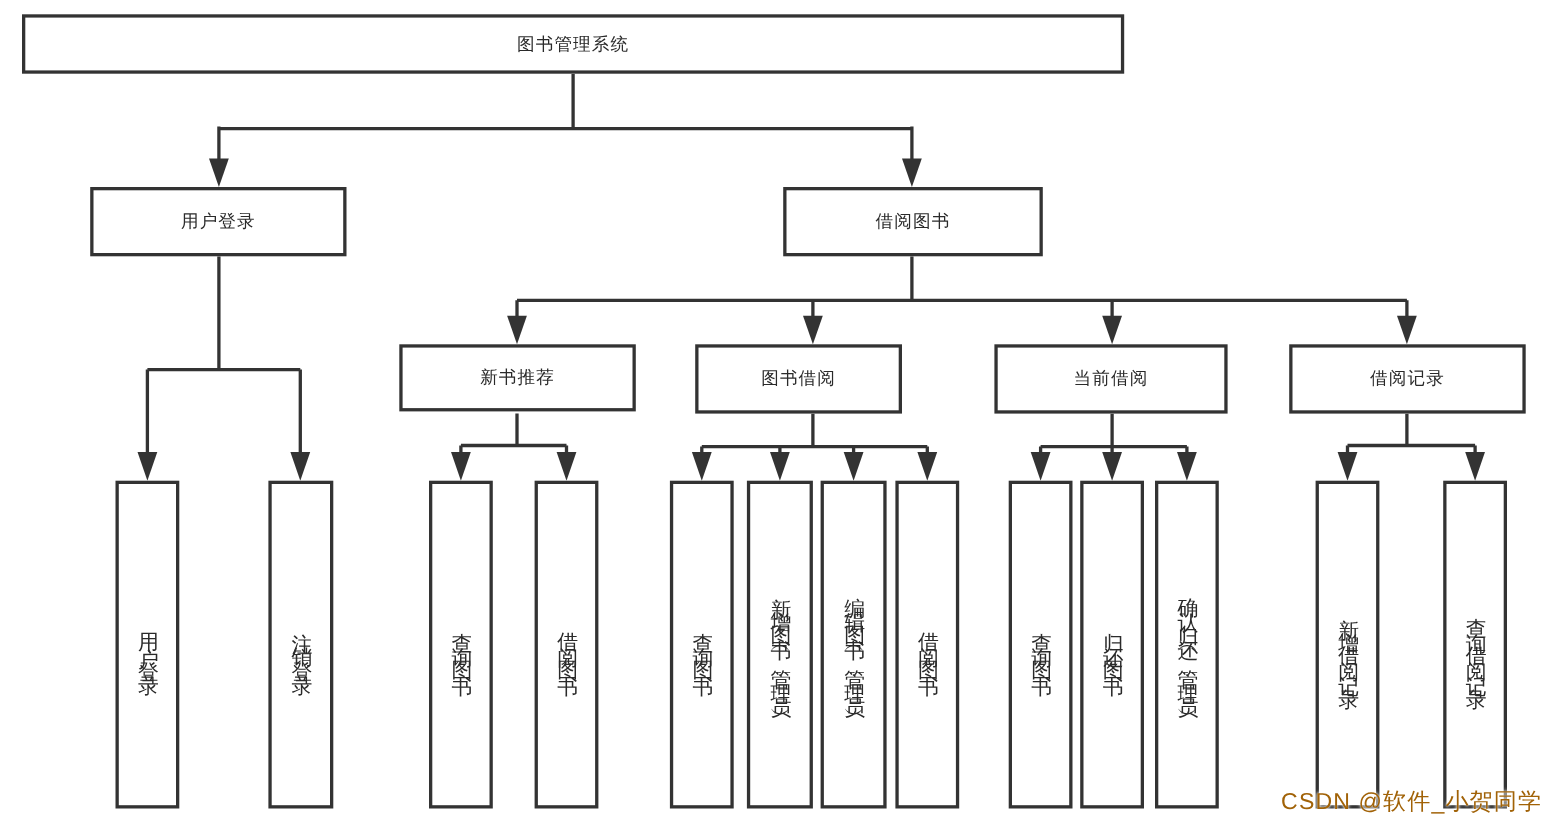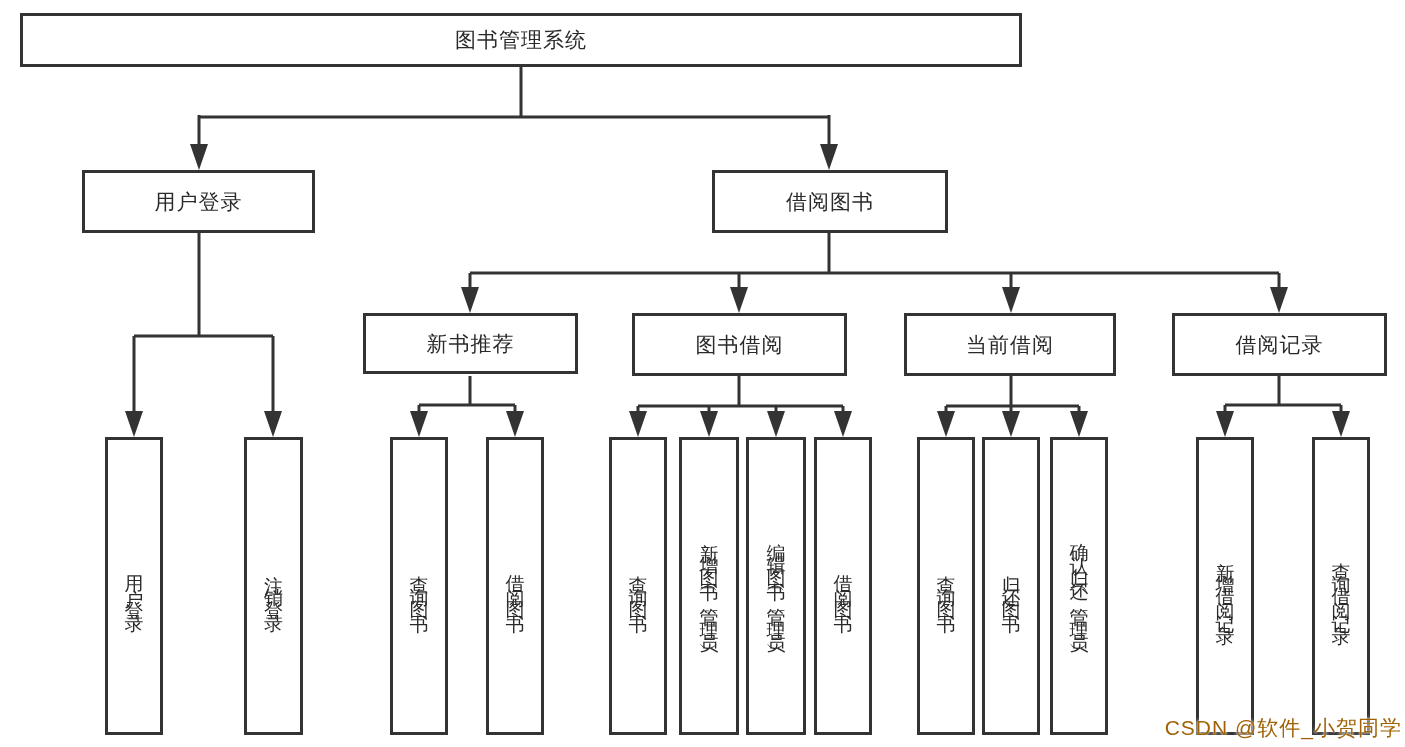--- a/index.html
+++ b/index.html
@@ -4,21 +4,21 @@
 <style>
   html,body{margin:0;padding:0;background:#ffffff;}
   .stage{
     position:relative;width:1405px;height:747px;background:#ffffff;overflow:hidden;
     font-family:"Liberation Sans","DejaVu Sans",sans-serif;color:#2a2a2a;
   }
   .wires{position:absolute;left:0;top:0;z-index:0;}
   .box{
     position:absolute;box-sizing:border-box;background:#ffffff;border:3px solid #333333;
     display:flex;align-items:center;justify-content:center;z-index:1;
-    font-size:21px;letter-spacing:1px;white-space:nowrap;
+    font-size:16px;letter-spacing:1px;white-space:nowrap;
   }
   .v{
     writing-mode:vertical-rl;text-orientation:mixed;
     letter-spacing:13px;font-size:19px;overflow:hidden;
   }
   .watermark{
     position:absolute;right:3px;top:714px;z-index:3;
     font-size:21px;color:#a16207;letter-spacing:1px;white-space:nowrap;
     text-shadow:0 0 2px #ffffff,0 0 4px #ffffff;
   }
@@ -67,21 +67,21 @@
       <polygon points="1332,411 1350,411 1341,437"></polygon>
     </g>
   </svg>
 
   <div class="box" style="left:20px;top:13px;width:1002px;height:54px">图书管理系统</div>
 
   <div class="box" style="left:82px;top:170px;width:233px;height:63px">用户登录</div>
   <div class="box" style="left:712px;top:170px;width:236px;height:63px">借阅图书</div>
 
   <div class="box" style="left:363px;top:313px;width:215px;height:61px">新书推荐</div>
-  <div class="box" style="left:632px;top:313px;width:215px;height:63px">图书借阅</div>
+  <div class="box" style="left:632px;top:313px;width:188px;height:63px">图书借阅</div>
   <div class="box" style="left:904px;top:313px;width:212px;height:63px">当前借阅</div>
   <div class="box" style="left:1172px;top:313px;width:215px;height:63px">借阅记录</div>
 
   <div class="box v" style="left:105px;top:437px;width:58px;height:298px">用户登录</div>
   <div class="box v" style="left:244px;top:437px;width:59px;height:298px">注销登录</div>
 
   <div class="box v" style="left:390px;top:437px;width:58px;height:298px">查询图书</div>
   <div class="box v" style="left:486px;top:437px;width:58px;height:298px">借阅图书</div>
 
   <div class="box v" style="left:609px;top:437px;width:58px;height:298px">查询图书</div>

